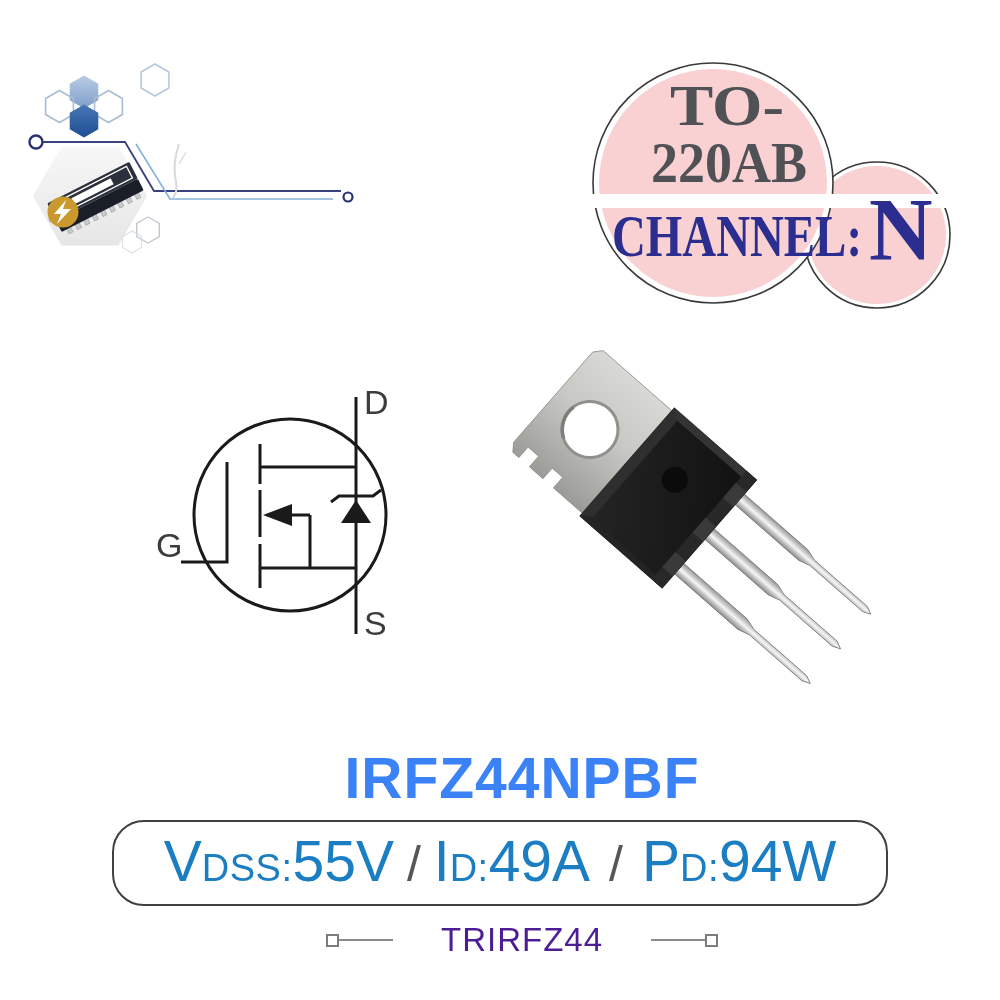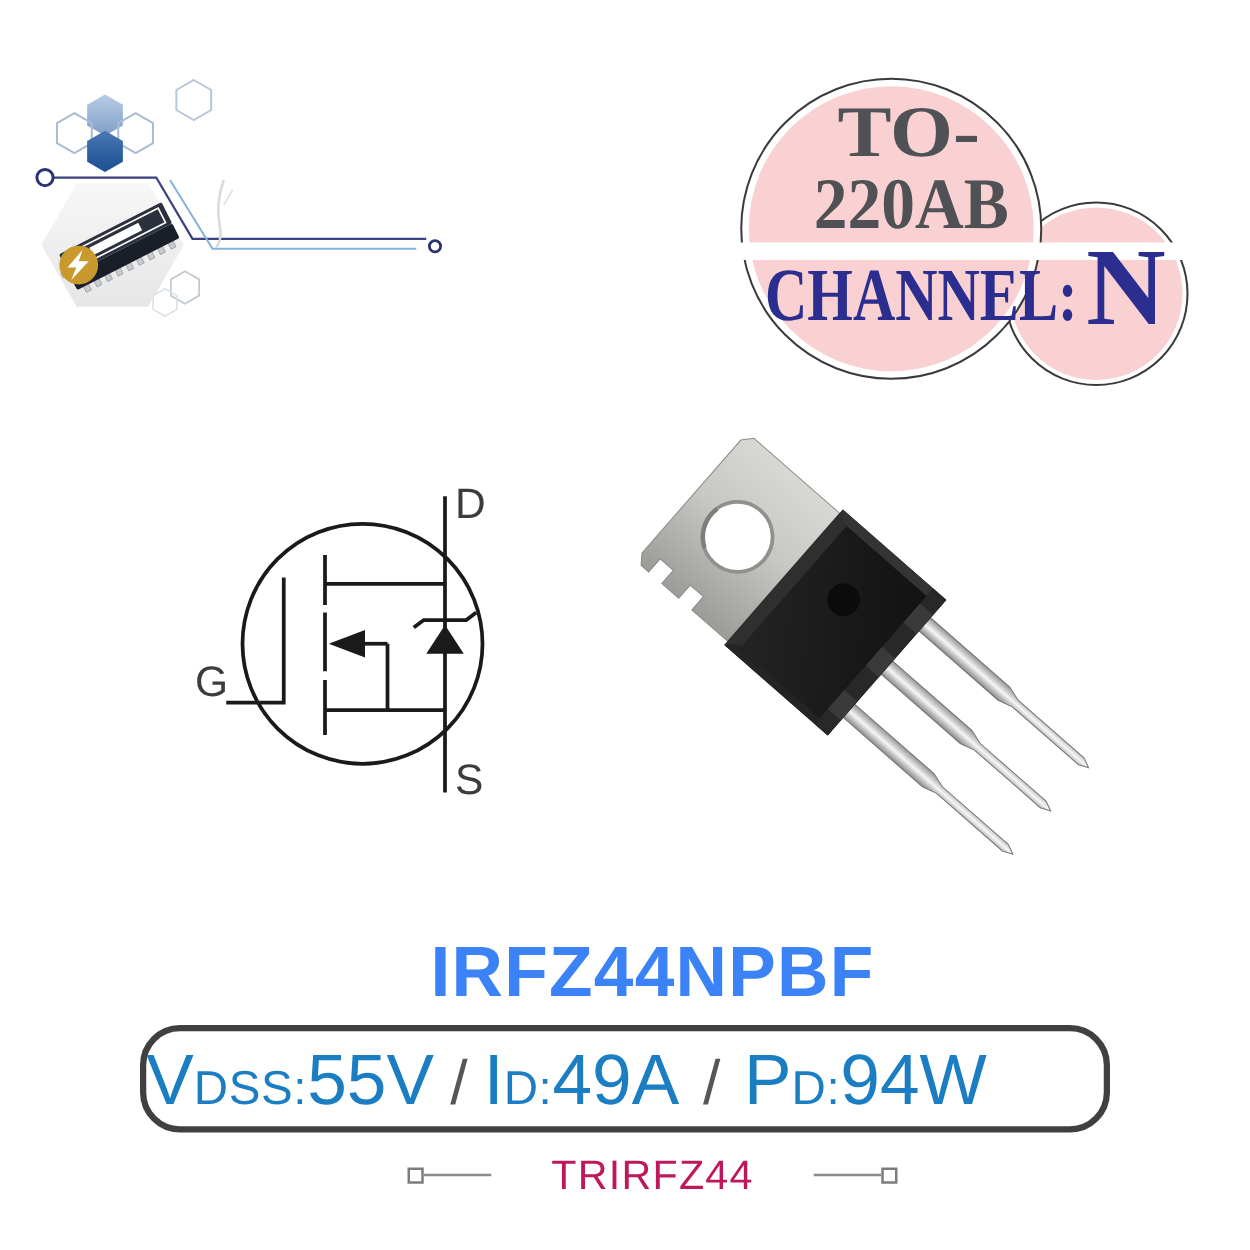--- a/index.html
+++ b/index.html
@@ -8,34 +8,34 @@
     font-family:"Liberation Sans",sans-serif;
     padding-left:44px;
   }
   .layer{position:absolute;left:0;top:0;}
   .title{
     position:absolute;left:0;right:0;top:745px;text-align:center;
     font-size:57px;font-weight:bold;color:#3b82f6;letter-spacing:1px;
   }
   .specbox{
     position:absolute;left:112px;top:820px;width:776px;height:86px;
-    box-sizing:border-box;border:5px solid #404040;border-radius:32px;
-    line-height:79px;white-space:nowrap;background:#fff;
+    box-sizing:border-box;border:2px solid #404040;border-radius:32px;
+    text-align:center;line-height:79px;white-space:nowrap;background:#fff;
   }
   .specbox .sbig{font-size:57px;color:#1b7ec2;}
   .specbox .ssmall{font-size:38px;color:#1b7ec2;letter-spacing:0.5px;}
   .specbox .sep{font-size:50px;color:#55565a;margin:0 13px;}
   .specbox .sep2{margin:0 19px;}
   .footer-row{
     position:absolute;left:0;right:0;top:920px;height:40px;
     display:flex;align-items:center;justify-content:center;
   }
   .deco-square{width:9px;height:9px;border:2px solid #7b7c7e;background:#fff;}
   .deco-line{width:54px;height:2px;background:#8a8b8d;}
-  .footer-label{font-size:33px;color:#be185d;letter-spacing:1px;margin:0 48px;}
+  .footer-label{font-size:33px;color:#4c1d95;letter-spacing:1px;margin:0 48px;}
 </style>
 </head>
 <body>
 
 <div class="canvas">
 
   <svg class="layer" width="1000" height="1000" viewBox="0 0 1000 1000">
     <defs>
       <linearGradient id="hexLightGrad" x1="0" y1="0" x2="0" y2="1">
         <stop offset="0" stop-color="#b9cce4"></stop>

